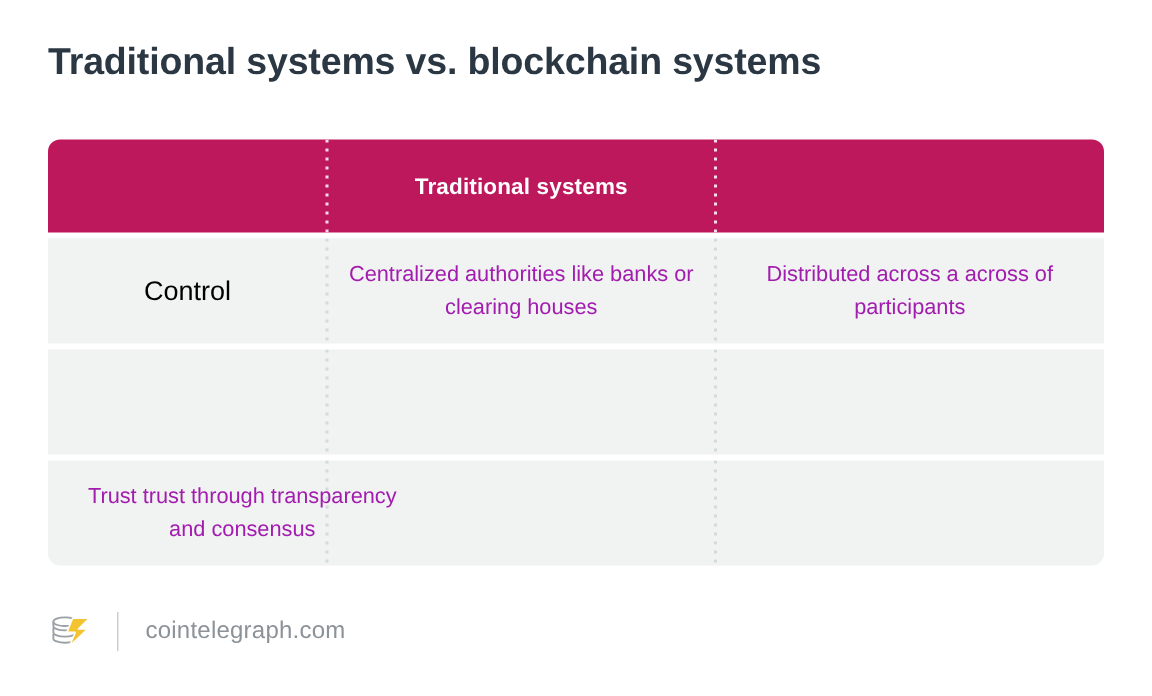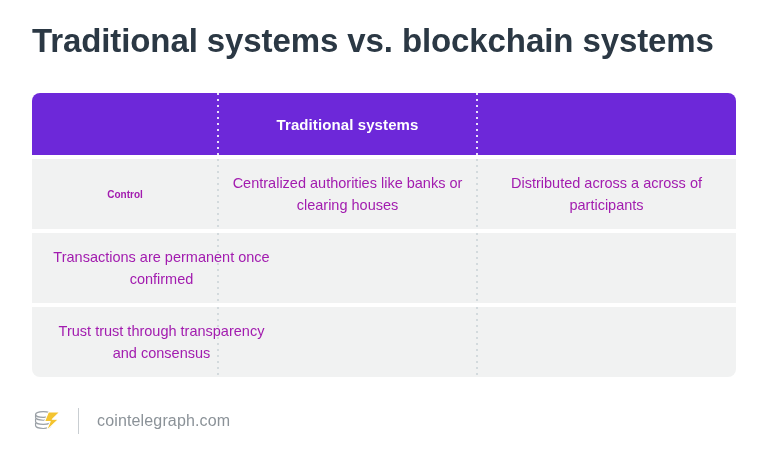--- a/index.html
+++ b/index.html
@@ -21,21 +21,21 @@
     width: 768px;
     height: 464px;
     background: #ffffff;
   }
 
   
   .page-title {
     position: absolute;
     left: 32px;
     top: 25px;
-    font-size: 33px;
+    font-size: 25px;
     font-weight: 700;
     color: #2b3844;
     letter-spacing: -0.1px;
     line-height: 32px;
     white-space: nowrap;
   }
 
   
   .table {
     position: absolute;
@@ -46,21 +46,21 @@
 
   .row {
     display: flex;
     align-items: stretch;
     position: relative;
     width: 100%;
   }
 
   
   .row-header {
-    background: #6d28d9;
+    background: #be185d;
     border-radius: 8px 8px 0 0;
     height: 62px;
   }
 
   
   .row-body {
     background: #f1f2f2;
     height: 70px;
     margin-top: 4px;
   }
@@ -104,23 +104,23 @@
   
   .th {
     color: #ffffff;
     font-size: 15px;
     font-weight: 700;
     letter-spacing: 0.1px;
   }
 
   
   .rowlabel {
-    color: #a21caf;
-    font-size: 10px;
-    font-weight: 700;
+    color: #000000;
+    font-size: 18px;
+    font-weight: 400;
   }
 
   
   .td {
     color: #a21caf;
     font-size: 14.5px;
     font-weight: 400;
     line-height: 22px;
   }
 
@@ -189,23 +189,20 @@
       </div>
       <div class="cell cell-col2">
         <span class="td">Distributed across a across of participants</span>
       </div>
     </div>
 
     <div class="row row-body">
       <div class="divider d1"></div>
       <div class="divider d2"></div>
 
-      <div class="cell cell-col2">
-        <span class="td">Transactions are permanent once confirmed</span>
-      </div>
     </div>
 
     <div class="row row-body last">
       <div class="divider d1"></div>
       <div class="divider d2"></div>
 
       <div class="cell cell-col2">
         <span class="td">Trust trust through transparency and consensus</span>
       </div>
     </div>

